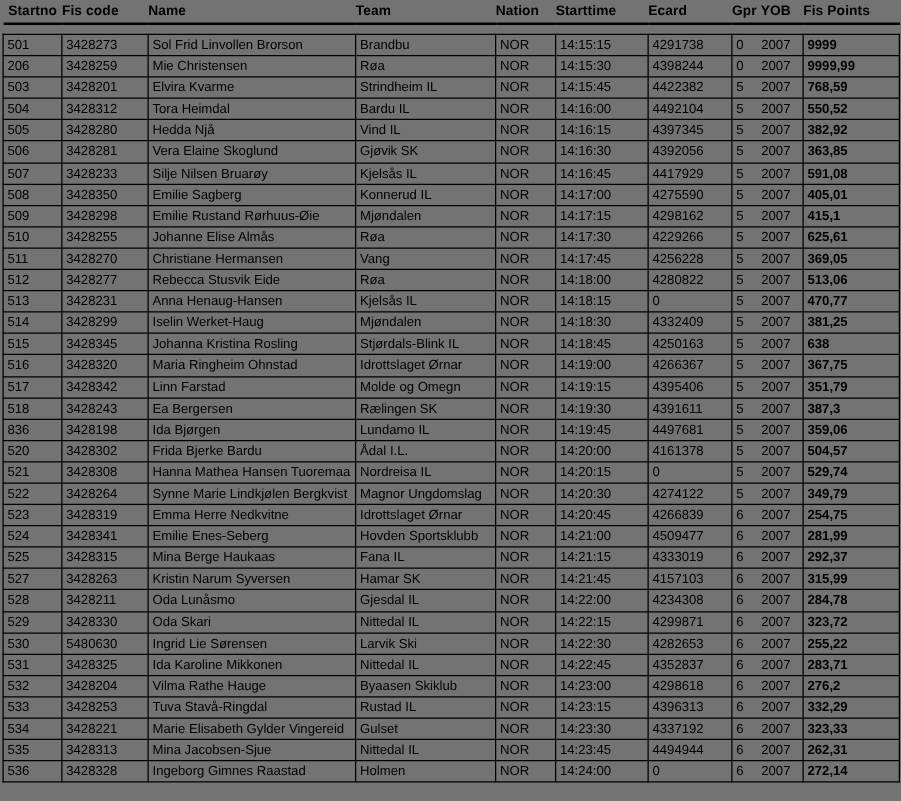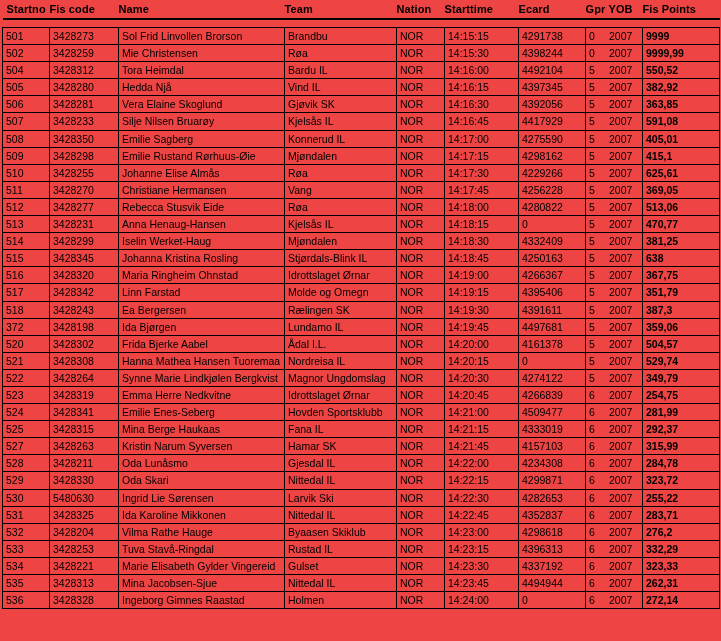--- a/index.html
+++ b/index.html
@@ -11,21 +11,21 @@
     width: 721px;
     height: 641px;
     font-family: "Liberation Sans", sans-serif;
     color: #000000;
     overflow: hidden;
   }
   .sheet {
     position: relative;
     width: 721px;
     height: 641px;
-    background: #ef4444;
+    background: #737373;
   }
   table.startlist {
     border-collapse: collapse;
     table-layout: fixed;
     width: 717px;
     margin-left: 2px;
     font-size: 10.5px;
   }
   
   thead th {
@@ -126,31 +126,42 @@
           <td class="c-fiscode">3428273</td>
           <td class="c-name">Sol Frid Linvollen  Brorson</td>
           <td class="c-team">Brandbu</td>
           <td class="c-nation">NOR</td>
           <td class="c-start">14:15:15</td>
           <td class="c-ecard">4291738</td>
           <td class="c-gpryob cell-gpryob"><span class="gpr">0</span><span class="yob">2007</span></td>
           <td class="c-fispoints">9999</td>
         </tr>
         <tr>
-          <td class="c-startno">502</td>
+          <td class="c-startno">206</td>
           <td class="c-fiscode">3428259</td>
           <td class="c-name">Mie  Christensen</td>
           <td class="c-team">Røa</td>
           <td class="c-nation">NOR</td>
           <td class="c-start">14:15:30</td>
           <td class="c-ecard">4398244</td>
           <td class="c-gpryob cell-gpryob"><span class="gpr">0</span><span class="yob">2007</span></td>
           <td class="c-fispoints">9999,99</td>
         </tr>
         <tr>
+          <td class="c-startno">503</td>
+          <td class="c-fiscode">3428201</td>
+          <td class="c-name">Elvira  Kvarme</td>
+          <td class="c-team">Strindheim IL</td>
+          <td class="c-nation">NOR</td>
+          <td class="c-start">14:15:45</td>
+          <td class="c-ecard">4422382</td>
+          <td class="c-gpryob cell-gpryob"><span class="gpr">5</span><span class="yob">2007</span></td>
+          <td class="c-fispoints">768,59</td>
+        </tr>
+        <tr>
           <td class="c-startno">504</td>
           <td class="c-fiscode">3428312</td>
           <td class="c-name">Tora  Heimdal</td>
           <td class="c-team">Bardu IL</td>
           <td class="c-nation">NOR</td>
           <td class="c-start">14:16:00</td>
           <td class="c-ecard">4492104</td>
           <td class="c-gpryob cell-gpryob"><span class="gpr">5</span><span class="yob">2007</span></td>
           <td class="c-fispoints">550,52</td>
         </tr>
@@ -302,34 +313,34 @@
           <td class="c-fiscode">3428243</td>
           <td class="c-name">Ea  Bergersen</td>
           <td class="c-team">Rælingen SK</td>
           <td class="c-nation">NOR</td>
           <td class="c-start">14:19:30</td>
           <td class="c-ecard">4391611</td>
           <td class="c-gpryob cell-gpryob"><span class="gpr">5</span><span class="yob">2007</span></td>
           <td class="c-fispoints">387,3</td>
         </tr>
         <tr>
-          <td class="c-startno">372</td>
+          <td class="c-startno">836</td>
           <td class="c-fiscode">3428198</td>
           <td class="c-name">Ida  Bjørgen</td>
           <td class="c-team">Lundamo IL</td>
           <td class="c-nation">NOR</td>
           <td class="c-start">14:19:45</td>
           <td class="c-ecard">4497681</td>
           <td class="c-gpryob cell-gpryob"><span class="gpr">5</span><span class="yob">2007</span></td>
           <td class="c-fispoints">359,06</td>
         </tr>
         <tr>
           <td class="c-startno">520</td>
           <td class="c-fiscode">3428302</td>
-          <td class="c-name">Frida Bjerke  Aabel</td>
+          <td class="c-name">Frida Bjerke  Bardu</td>
           <td class="c-team">Ådal I.L.</td>
           <td class="c-nation">NOR</td>
           <td class="c-start">14:20:00</td>
           <td class="c-ecard">4161378</td>
           <td class="c-gpryob cell-gpryob"><span class="gpr">5</span><span class="yob">2007</span></td>
           <td class="c-fispoints">504,57</td>
         </tr>
         <tr>
           <td class="c-startno">521</td>
           <td class="c-fiscode">3428308</td>

